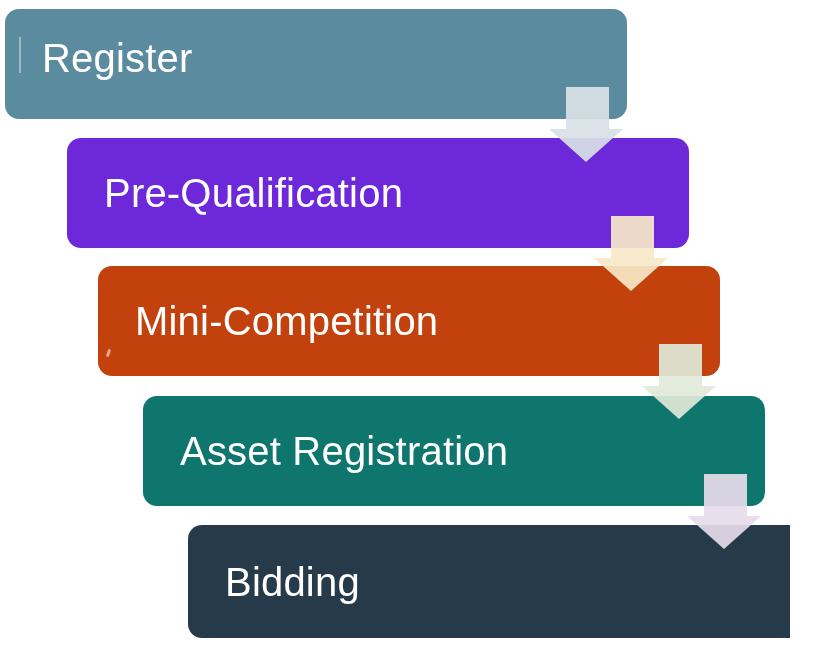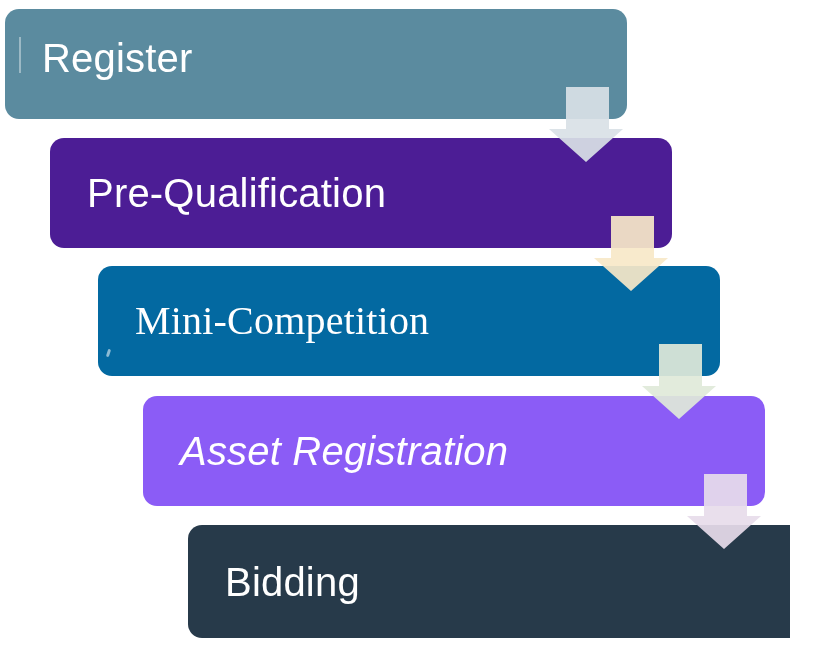--- a/index.html
+++ b/index.html
@@ -72,29 +72,29 @@
 </style>
 </head>
 <body>
 
 <div class="stage">
 
   <div class="step s0" style="background-color: rgb(91, 139, 159);">
     <span class="label">Register</span>
   </div>
 
-  <div class="step s1" style="background-color: #4c1d95;">
+  <div class="step s1" style="background-color: #6d28d9; margin-left: 17px;">
     <span class="label">Pre-Qualification</span>
   </div>
 
-  <div class="step s2" style="background-color: #0369a1; font-family: Liberation Serif, serif;">
+  <div class="step s2" style="background-color: #c2410c;">
     <span class="label">Mini-Competition</span>
   </div>
 
-  <div class="step s3" style="background-color: #8b5cf6; font-style: italic;">
+  <div class="step s3" style="background-color: #0f766e;">
     <span class="label">Asset Registration</span>
   </div>
 
   <div class="step s4" style="background-color: rgb(39, 58, 74);">
     <span class="label">Bidding</span>
   </div>
 
   <div class="caret-artifact"></div>
   <div class="speck-artifact"></div>
 

